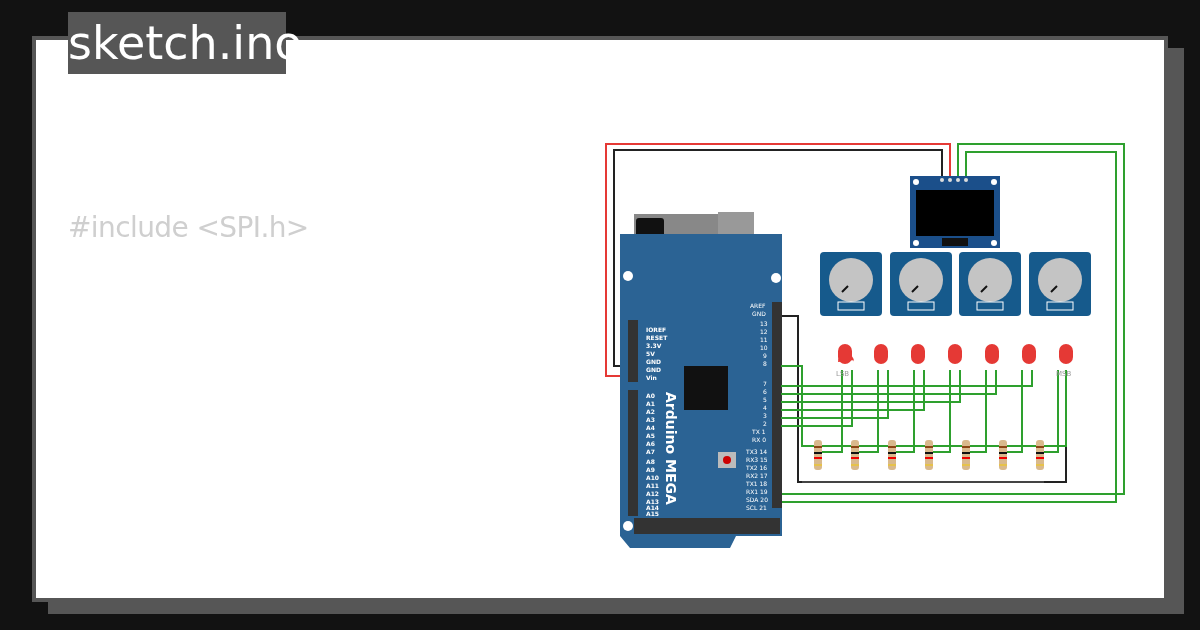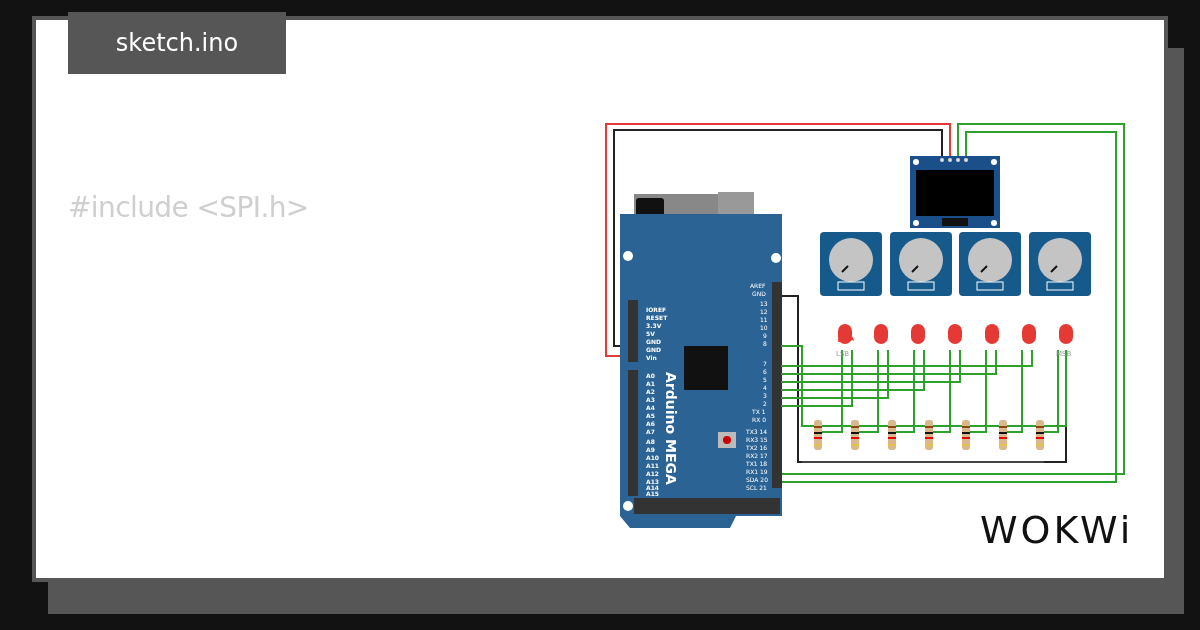--- a/index.html
+++ b/index.html
@@ -1,19 +1,19 @@
 <!DOCTYPE html>
 <html><head>
 <meta charset="utf-8">
 <style>
   html, body { margin:0; padding:0; }
   body { width:1200px; height:630px; background:#121212; position:relative; overflow:hidden; font-family:"DejaVu Sans", sans-serif; }
   .shadow { position:absolute; left:48px; top:48px; width:1136px; height:566px; background:#565656; }
-  .panel { position:absolute; left:32px; top:16px; width:1128px; height:558px; background:#ffffff; border:4px solid #565656; overflow:hidden; }
-  .tab { position:absolute; left:68px; top:12px; width:218px; height:62px; background:#565656; color:#ffffff; font-size:24px; line-height:62px; text-align:center; font-family:"DejaVu Sans", sans-serif; letter-spacing:0px; z-index:5; }
+  .panel { position:absolute; left:32px; top:36px; width:1128px; height:558px; background:#ffffff; border:4px solid #565656; overflow:hidden; }
+  .tab { position:absolute; left:68px; top:12px; width:218px; height:62px; background:#565656; color:#ffffff; font-size:46px; line-height:62px; text-align:center; font-family:"DejaVu Sans", sans-serif; letter-spacing:0px; z-index:5; }
   .code { position:absolute; left:32px; top:68px; margin:0; font-family:"DejaVu Sans", sans-serif; font-size:28px; line-height:48px; color:#cfcfcf; white-space:pre; letter-spacing:-0.6px; }
   .code .line { display:block; height:48px; }
   .circuit { position:absolute; left:0; top:0; width:1128px; height:558px; }
   .logo { position:absolute; left:944px; top:488px; font-family:"DejaVu Sans", sans-serif; font-size:38px; color:#111; letter-spacing:3px; font-weight:normal; }
 </style>
 </head>
 <body>
 
 <div class="shadow"></div>
 <div class="panel">
@@ -222,16 +222,15 @@
       <g transform="translate(1000 400)">
           <rect width="8" height="30" rx="3" fill="#d9b98c"></rect>
           <rect y="6" width="8" height="2" fill="#8b4513"></rect>
           <rect y="12" width="8" height="2" fill="#111"></rect>
           <rect y="17" width="8" height="2" fill="#e00"></rect>
           <rect y="24" width="8" height="2" fill="#e6c24a"></rect>
         </g>
     </g>
   </svg>
 
-  <div class="logo">WOKWi</div>
 </div>
 
 <div class="tab">sketch.ino</div>
 
 </body></html>

